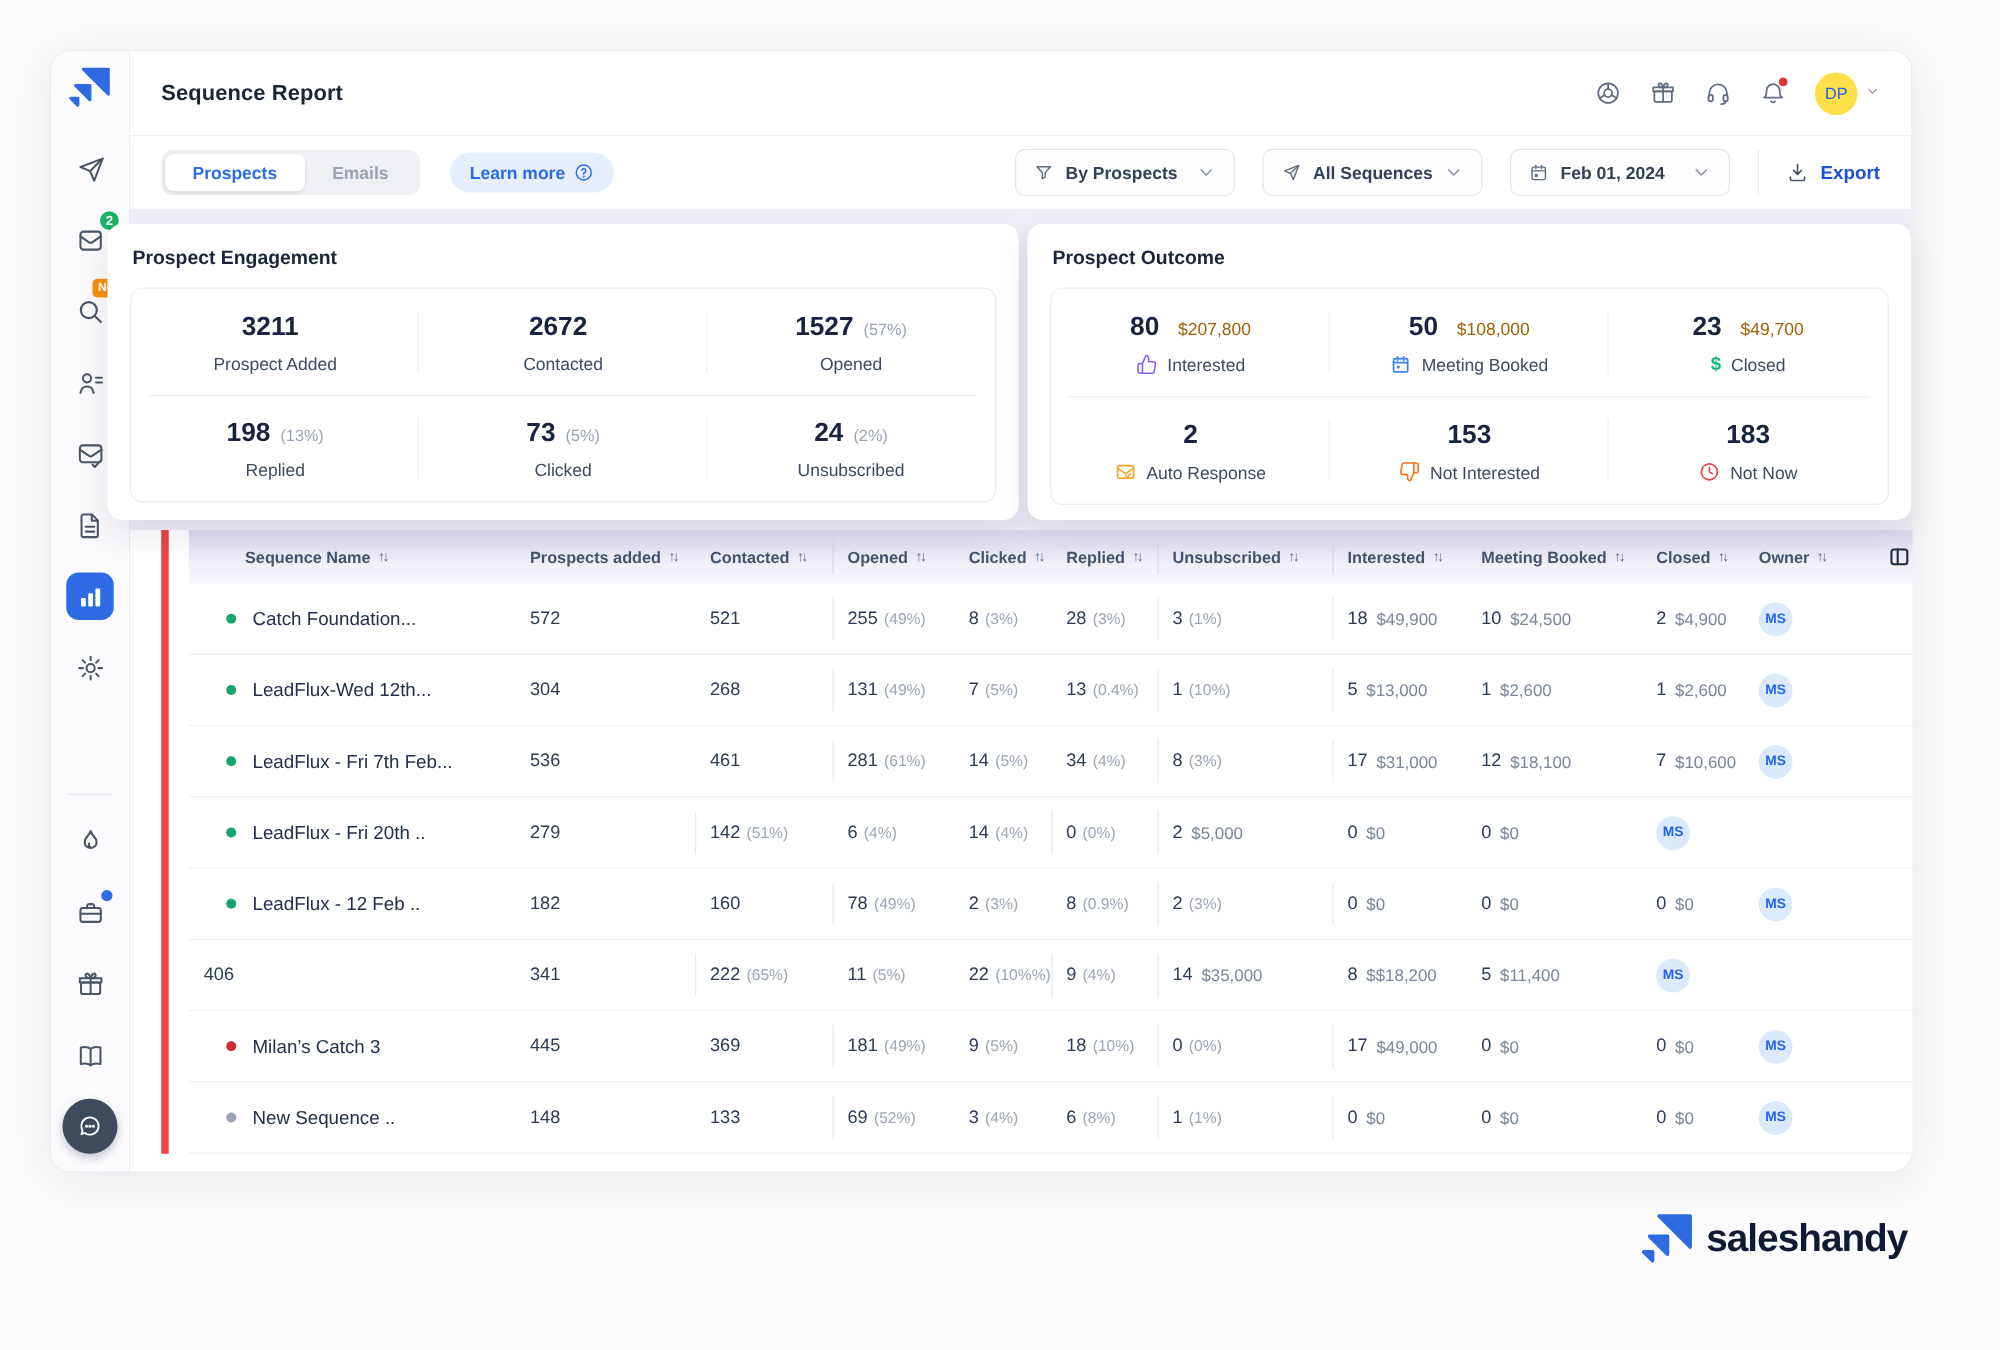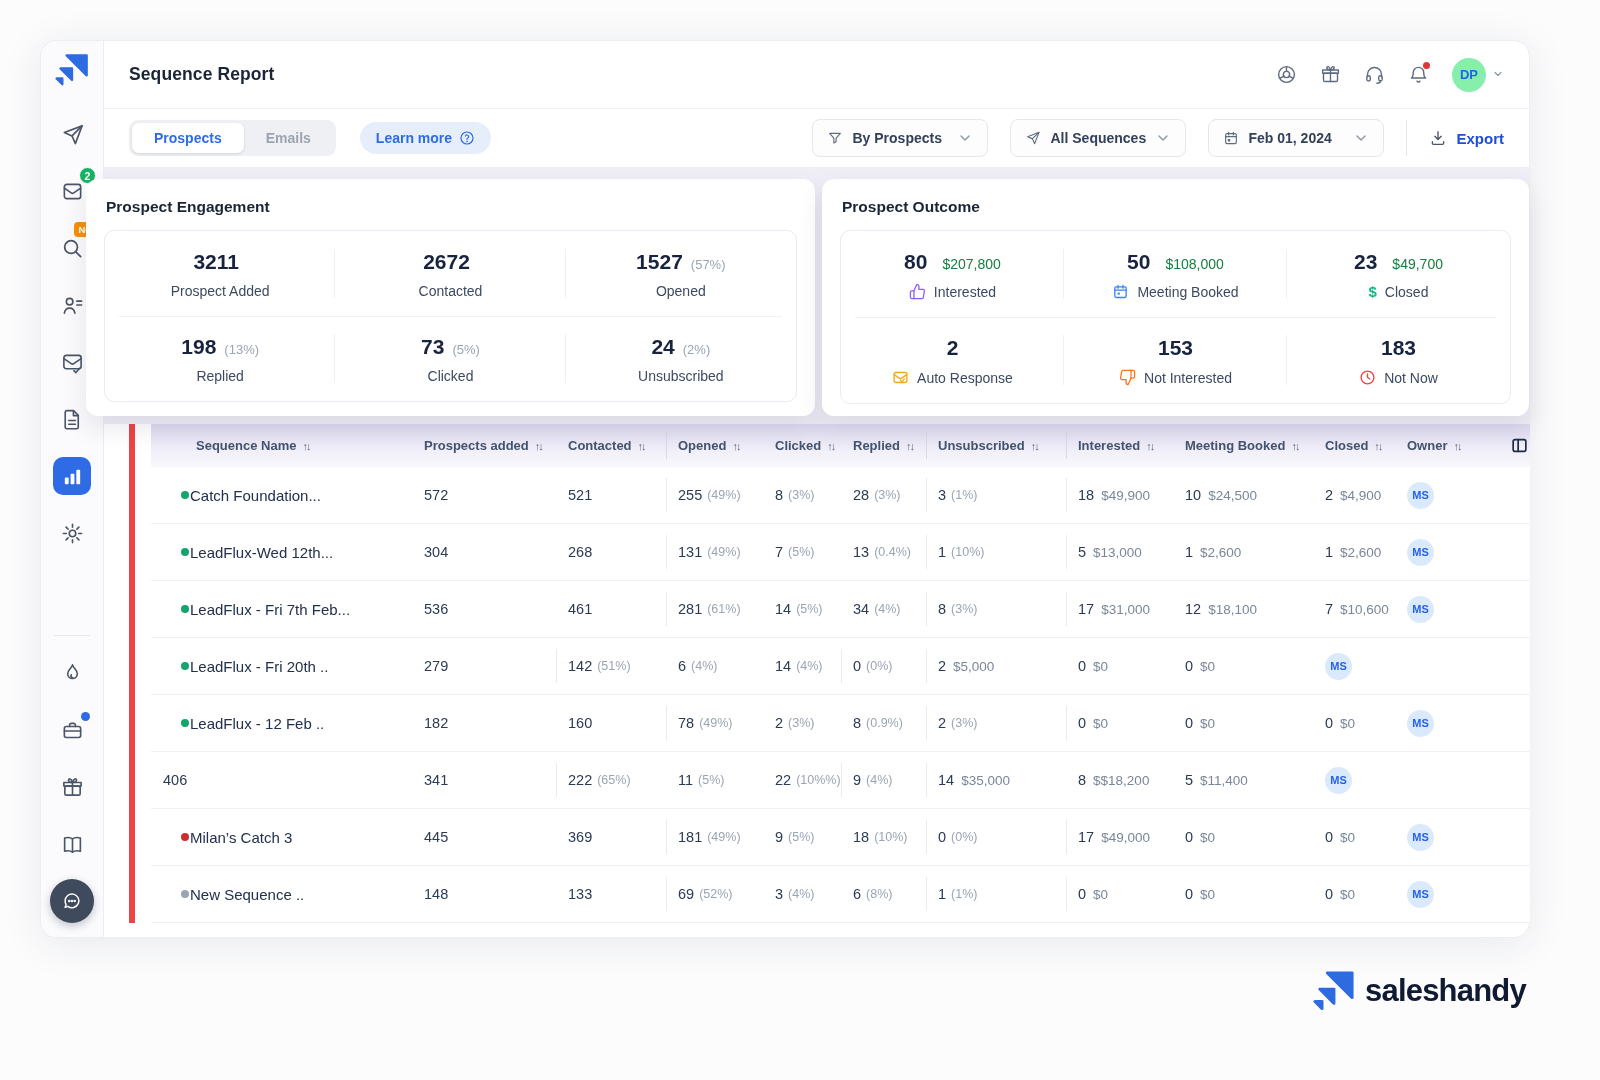--- a/index.html
+++ b/index.html
@@ -36,22 +36,22 @@
   
   .content{ flex:1; display:flex; flex-direction:column; min-width:0; }
   .topbar{ height:68px; flex:0 0 68px; display:flex; align-items:center; padding:0 25px;
     border-bottom:1px solid #eef0f3; }
   .page-title{ font-size:17.5px; font-weight:bold; color:#1a2538; letter-spacing:.1px; }
   .topbar-right{ margin-left:auto; display:flex; align-items:center; gap:23px; color:#5f6b80; }
   .tb-icon{ width:21px; height:21px; position:relative; cursor:pointer; display:flex; }
   .tb-icon svg{ width:21px; height:21px; }
   .red-dot{ position:absolute; top:-2px; right:-1px; width:7px; height:7px; border-radius:50%; background:#e03535; }
   .avatar-wrap{ display:flex; align-items:center; gap:6px; cursor:pointer; }
-  .avatar{ width:34px; height:34px; border-radius:50%; background:#86efac; color:#2563eb; font-size:13px;
-    font-weight:bold; display:flex; align-items:center; justify-content:center; }
+  .avatar{ width:34px; height:34px; border-radius:50%; background:#fde047; color:#2563eb; font-size:13px;
+    font-weight:normal; display:flex; align-items:center; justify-content:center; }
   .chev{ color:#8a94a6; }
   
   .filterbar{ height:58px; flex:0 0 58px; display:flex; align-items:center; padding:0 25px; gap:24px; }
   .tab-group{ background:#eef0f3; border-radius:9px; padding:3px; display:flex; }
   .tab{ padding:7px 22px; font-size:14px; font-weight:bold; border-radius:7px; cursor:pointer; color:#9aa4b2; }
   .tab.active{ background:#ffffff; color:#2e6be5; box-shadow:0 1px 3px rgba(16,24,40,.12); }
   .learn-pill{ display:flex; align-items:center; gap:7px; background:#e6eefb; color:#2e6be5; font-size:14px;
     font-weight:bold; border-radius:18px; padding:8px 16px; cursor:pointer; }
   .filter-right{ margin-left:auto; display:flex; align-items:center; gap:22px; }
   .drop-btn{ display:flex; align-items:center; gap:9px; border:1px solid #e4e7ec; background:#fdfdfe;
@@ -72,41 +72,41 @@
   .card.outcome{ width:708px; margin-left:7px; }
   .card-title{ font-size:15.5px; font-weight:bold; color:#1a2538; margin:2px 0 14px 2px; }
   .stat-box{ border:1px solid #e9ecf2; border-radius:10px; overflow:hidden; }
   .stat-row{ display:flex; position:relative; }
   .stat-row.second::before{ content:''; position:absolute; left:14px; right:14px; top:0; height:1px; background:#edf0f4; }
   .stat-cell{ flex:1; text-align:center; padding:19px 6px 17px; position:relative; }
   .stat-cell:not(:last-child)::after{ content:''; position:absolute; right:0; top:18px; bottom:18px; width:1px; background:#edf0f4; }
   .stat-value-line{ display:flex; align-items:baseline; justify-content:center; gap:8px; }
   .stat-value{ font-size:21px; font-weight:bold; color:#17233f; }
   .stat-extra{ font-size:13px; color:#9aa4b4; }
-  .stat-extra.money{ color:#15803d; font-size:14px; }
+  .stat-extra.money{ color:#a16207; font-size:14px; }
   .stat-label-line{ margin-top:9px; display:flex; align-items:center; justify-content:center; gap:8px;
     font-size:14px; color:#3c4a61; }
   .oc-icon{ width:17px; height:17px; display:flex; }
   .oc-icon svg{ width:17px; height:17px; }
   .dollar-glyph{ font-size:15px; font-weight:bold; }
   
   .table-wrap{ flex:1; background:#fff; border-radius:0 0 16px 0; }
   .table{ margin-left:25px; width:1402px; border-left:6px solid #ef4444; border-right:1px solid #f0f2f5;padding-left:16px; }
   .thead,.trow{ display:grid; grid-template-columns:261px 144px 110px 97px 78px 85px 140px 107px 140px 82px 80px 77px;
     align-items:center; }
   .thead{ height:43px; background:linear-gradient(180deg,#dcd8ee 0%,#efedf8 55%,#f8f8fc 100%); }
   .th{ font-size:13px; color:#44536e; font-weight:bold; display:flex; align-items:center; gap:6px;
     padding-left:12px; position:relative; height:100%; cursor:pointer; }
   .th.first{ padding-left:45px; }
   .sort{ font-size:11px; color:#5c6b84; letter-spacing:-2px; }
   .vline::before{ content:''; position:absolute; left:0; top:8px; bottom:8px; width:1px; background:#dbd8e8; }
   .trow{ height:57px; border-bottom:1px solid #eef0f4; background:#fff; }
   .td{ display:flex; align-items:center; padding-left:12px; position:relative; height:100%; }
   .trow .vline::before{ top:11px; bottom:11px; background:#e9ebf0; }
-  .name-td{ padding-left:30px; gap:1px; }
+  .name-td{ padding-left:30px; gap:13px; }
   .dot{ width:8px; height:8px; border-radius:50%; flex:0 0 8px; }
   .seq-name{ font-size:15px; color:#22304d; white-space:nowrap; overflow:hidden; text-overflow:ellipsis; cursor:pointer; }
   .num{ font-size:14.5px; color:#2b3a55; }
   .pct{ font-size:12.5px; color:#9aa4b4; margin-left:5px; }
   .money{ font-size:13.5px; color:#7a8699; margin-left:7px; }
   .avatar-ms{ width:27px; height:27px; border-radius:50%; background:#dbe9fd; color:#2563eb; font-size:11px;
     font-weight:bold; display:flex; align-items:center; justify-content:center; cursor:pointer; }
   .col-icon-cell{ justify-content:center; color:#1f2a44; }
   .col-icon-cell svg{ width:19px; height:19px; cursor:pointer; }
   

